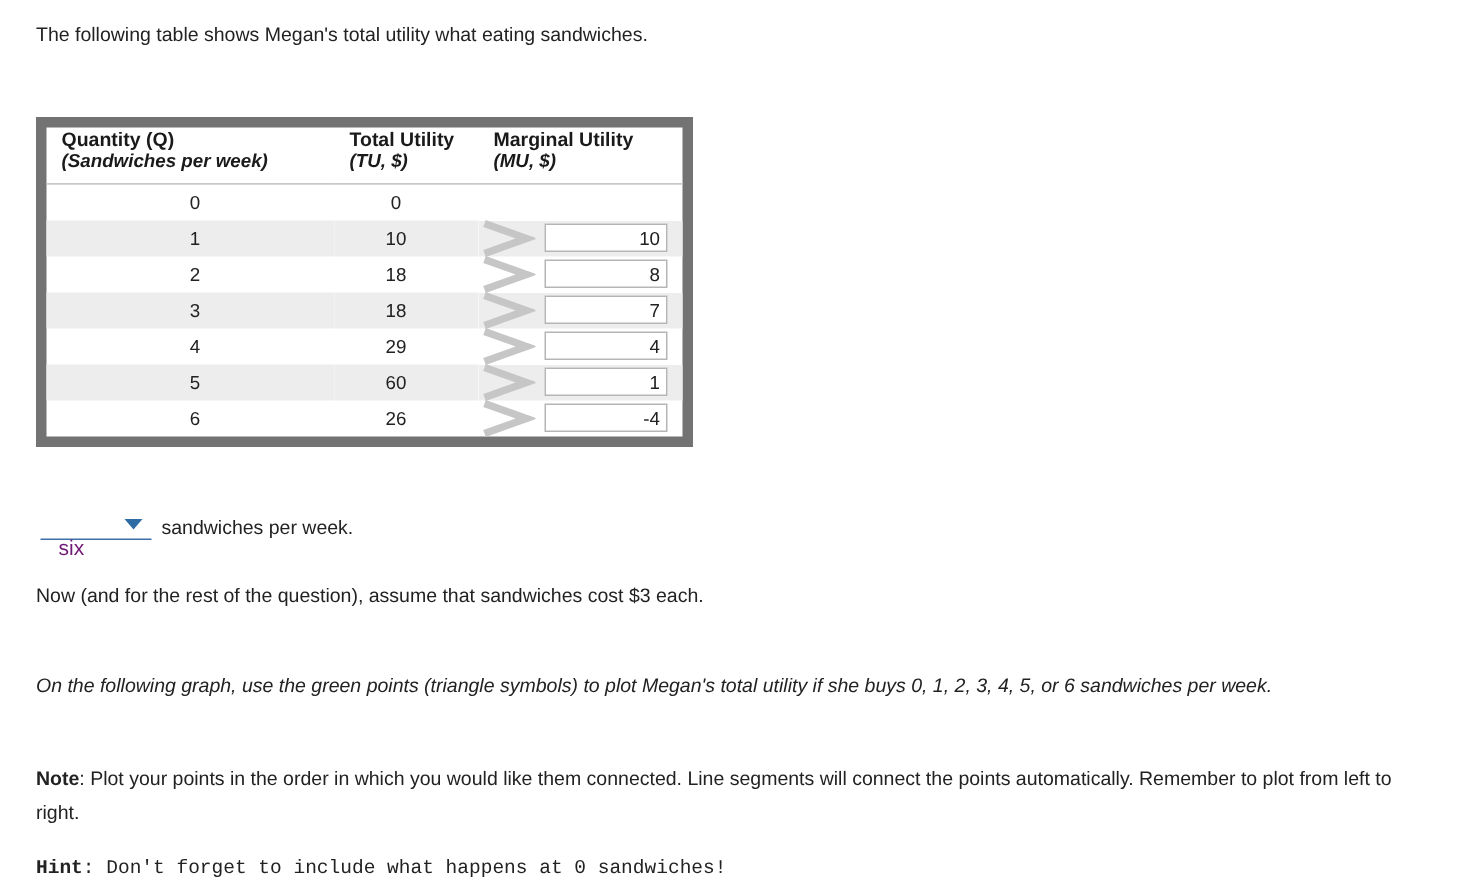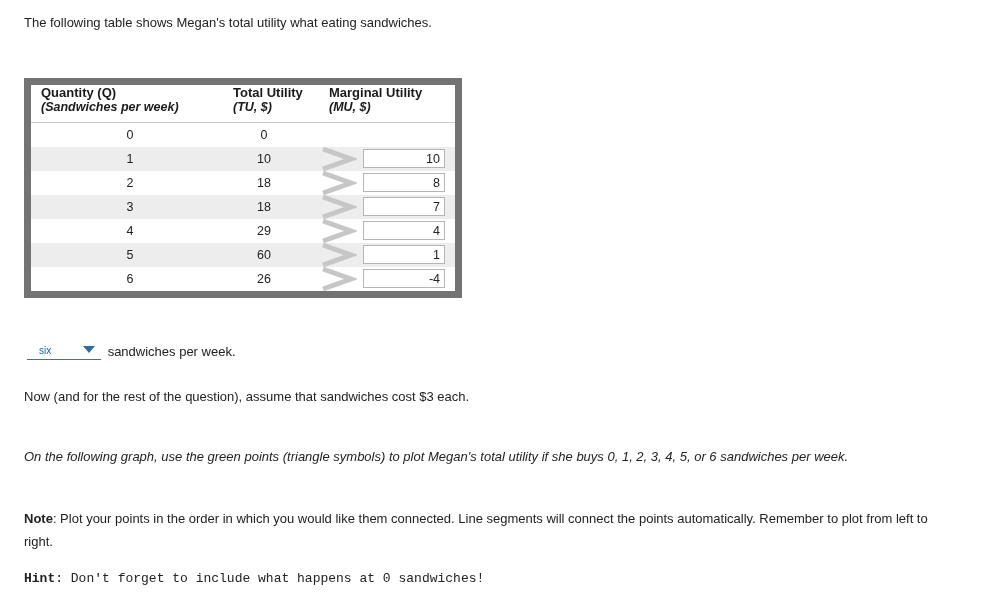--- a/index.html
+++ b/index.html
@@ -127,23 +127,23 @@
     position: relative;
     width: 74px;
     border-bottom: 1px solid #3f6fa8;
     vertical-align: -4px;
     height: 18px;
     margin: 0 3px;
   }
   .dropdown .dd-value {
     position: absolute;
     left: 12px;
-    top: 4px;
-    color: #0369a1;
-    font-size: 10px;
+    top: 16px;
+    color: #701a75;
+    font-size: 14px;
   }
   .dropdown .dd-caret {
     position: absolute;
     right: 6px;
     top: 5px;
     width: 0; height: 0;
     border-left: 6px solid transparent;
     border-right: 6px solid transparent;
     border-top: 7px solid #2e6ca3;
   }

